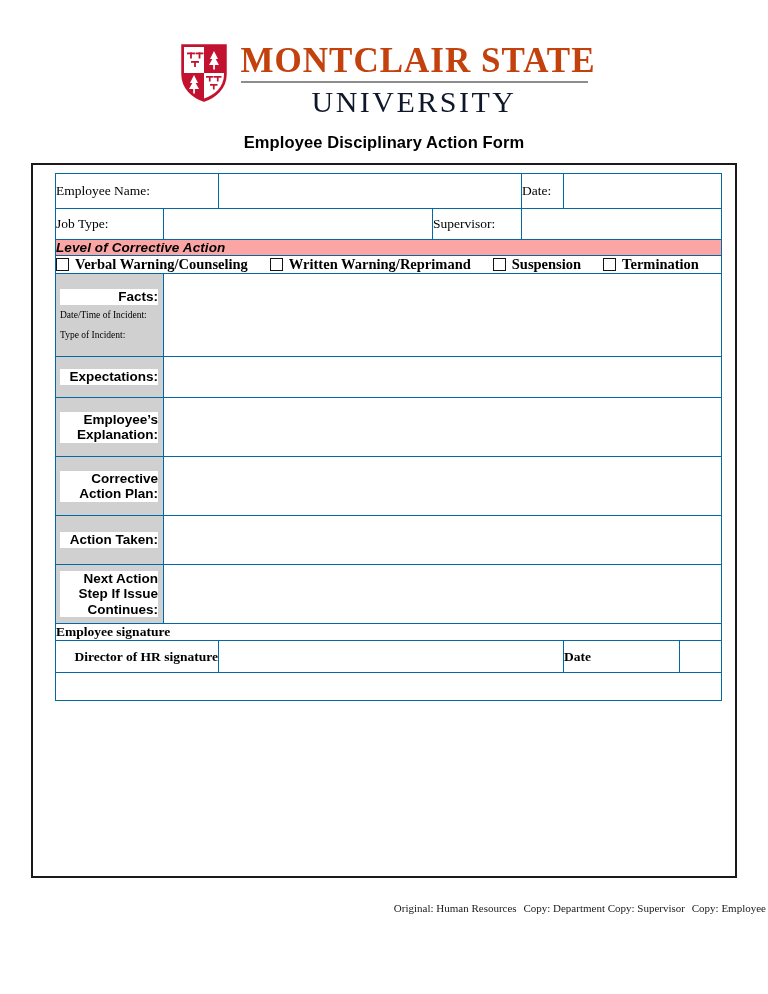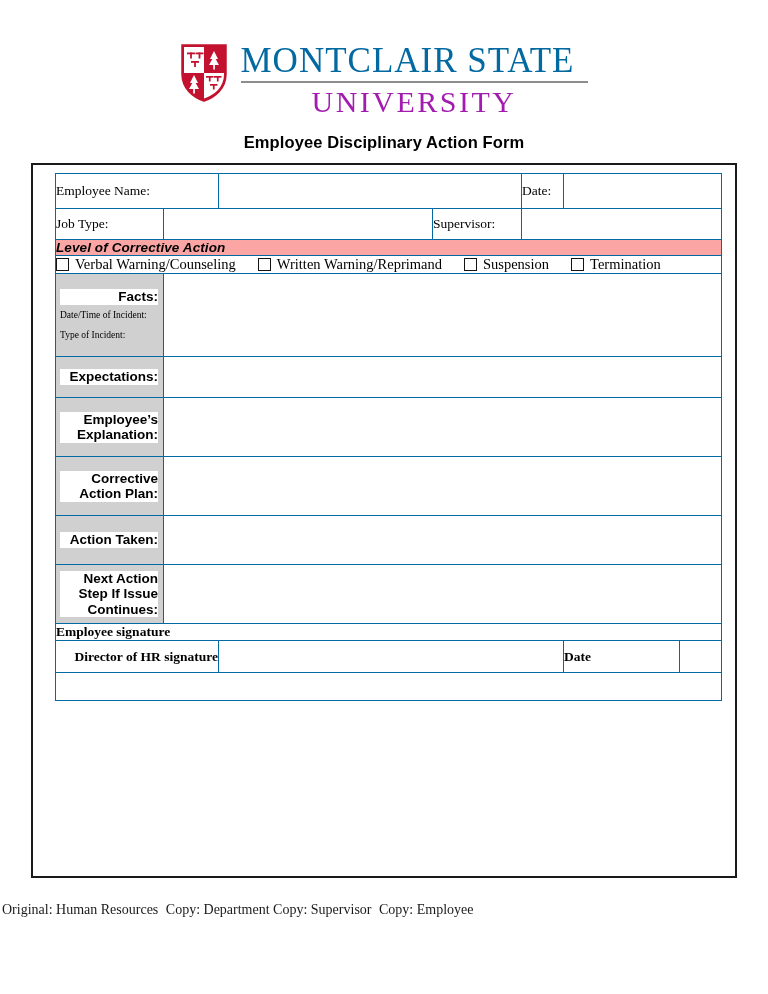--- a/index.html
+++ b/index.html
@@ -37,41 +37,41 @@
     margin-top: 2px;
   }
   .wordmark {
     display: flex;
     flex-direction: column;
     align-items: stretch;
     width: 347px;
   }
   .wordmark-top {
     font-family: "Liberation Serif", serif;
-    font-weight: normal;
+    font-weight: bold;
     font-size: 35px;
     line-height: 38px;
     letter-spacing: 1.0px;
-    color: #0369a1;
+    color: #c2410c;
     text-align: left;
     white-space: nowrap;
   }
   .wordmark-rule {
     height: 2px;
     background: #8d8d8d;
     margin-top: 1px;
     margin-bottom: 2px;
   }
   .wordmark-bottom {
     font-family: "Liberation Serif", serif;
     font-weight: normal;
     font-size: 30px;
     line-height: 33px;
     letter-spacing: 2.5px;
-    color: #a21caf;
+    color: #0f172a;
     text-align: center;
     white-space: nowrap;
   }
 
   
   .doc-title {
     position: absolute;
     left: 0;
     top: 133px;
     width: 768px;
@@ -127,20 +127,21 @@
     padding: 4px 0 4px 7px;
     letter-spacing: 0.1px;
   }
 
   
   .cb-row-cell { padding: 4px 0 4px 8px; }
   .cb-list {
     display: flex;
     align-items: center;
     white-space: nowrap;
+    font-weight: bold;
   }
   .cb-item {
     display: inline-flex;
     align-items: center;
     font-family: "Liberation Serif", serif;
     font-size: 14.5px;
   }
   .cb-box {
     width: 11px;
     height: 11px;
@@ -222,23 +223,23 @@
     padding: 4px 0 4px 6px;
   }
   .date-label.bottom { vertical-align: bottom; }
 
   
   .footer {
     position: absolute;
     left: 0;
     top: 902px;
     width: 768px;
-    text-align: left;
-    font-family: "Liberation Serif", serif;
-    font-size: 14px;
+    text-align: right;
+    font-family: "Liberation Serif", serif;
+    font-size: 11px;
     color: #1a1a1a;
   }
   .footer span { margin: 0 2px; }
 </style>
 </head>
 <body>
 
 <div class="masthead">
   <div class="logo-row">
 

